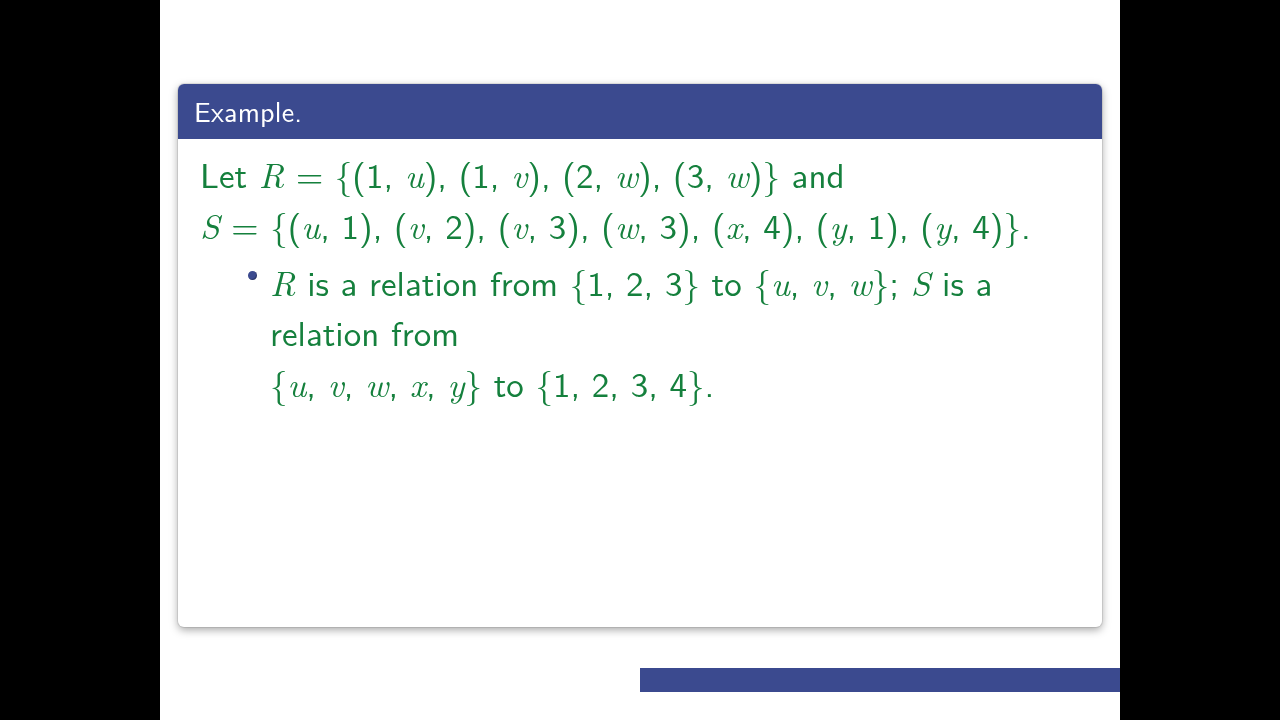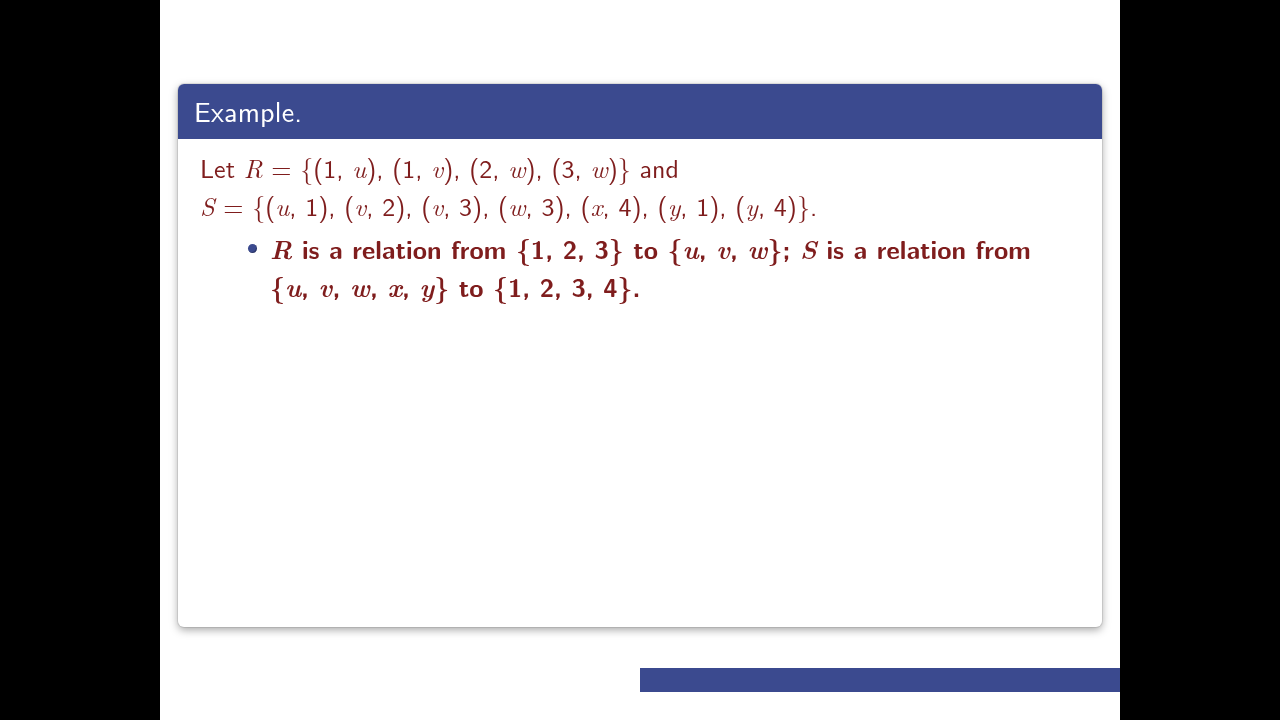--- a/index.html
+++ b/index.html
@@ -39,33 +39,32 @@
   .block-title {
     background: #3b4a8f;
     color: #fff;
     font-size: 28px;
     font-weight: 400;
     padding: 6px 16px 8px 16px;
     letter-spacing: 0.2px;
   }
   .block-body {
     padding: 10px 22px 18px 22px;
-    font-size: 26px;
-    color: #7f1d1d;
+    font-size: 35px;
+    color: #15803d;
     line-height: 1.45;
     min-height: 460px;
   }
   .intro {
     margin-bottom: 6px;
   }
   ul.bullets {
     list-style: none;
     margin: 4px 0 0 0;
     padding: 0 0 0 48px;
-    font-weight: bold;
   }
   ul.bullets li {
     position: relative;
     margin: 6px 0 10px 0;
     padding-left: 22px;
   }
   ul.bullets li::before {
     content: "";
     position: absolute;
     left: 0;

